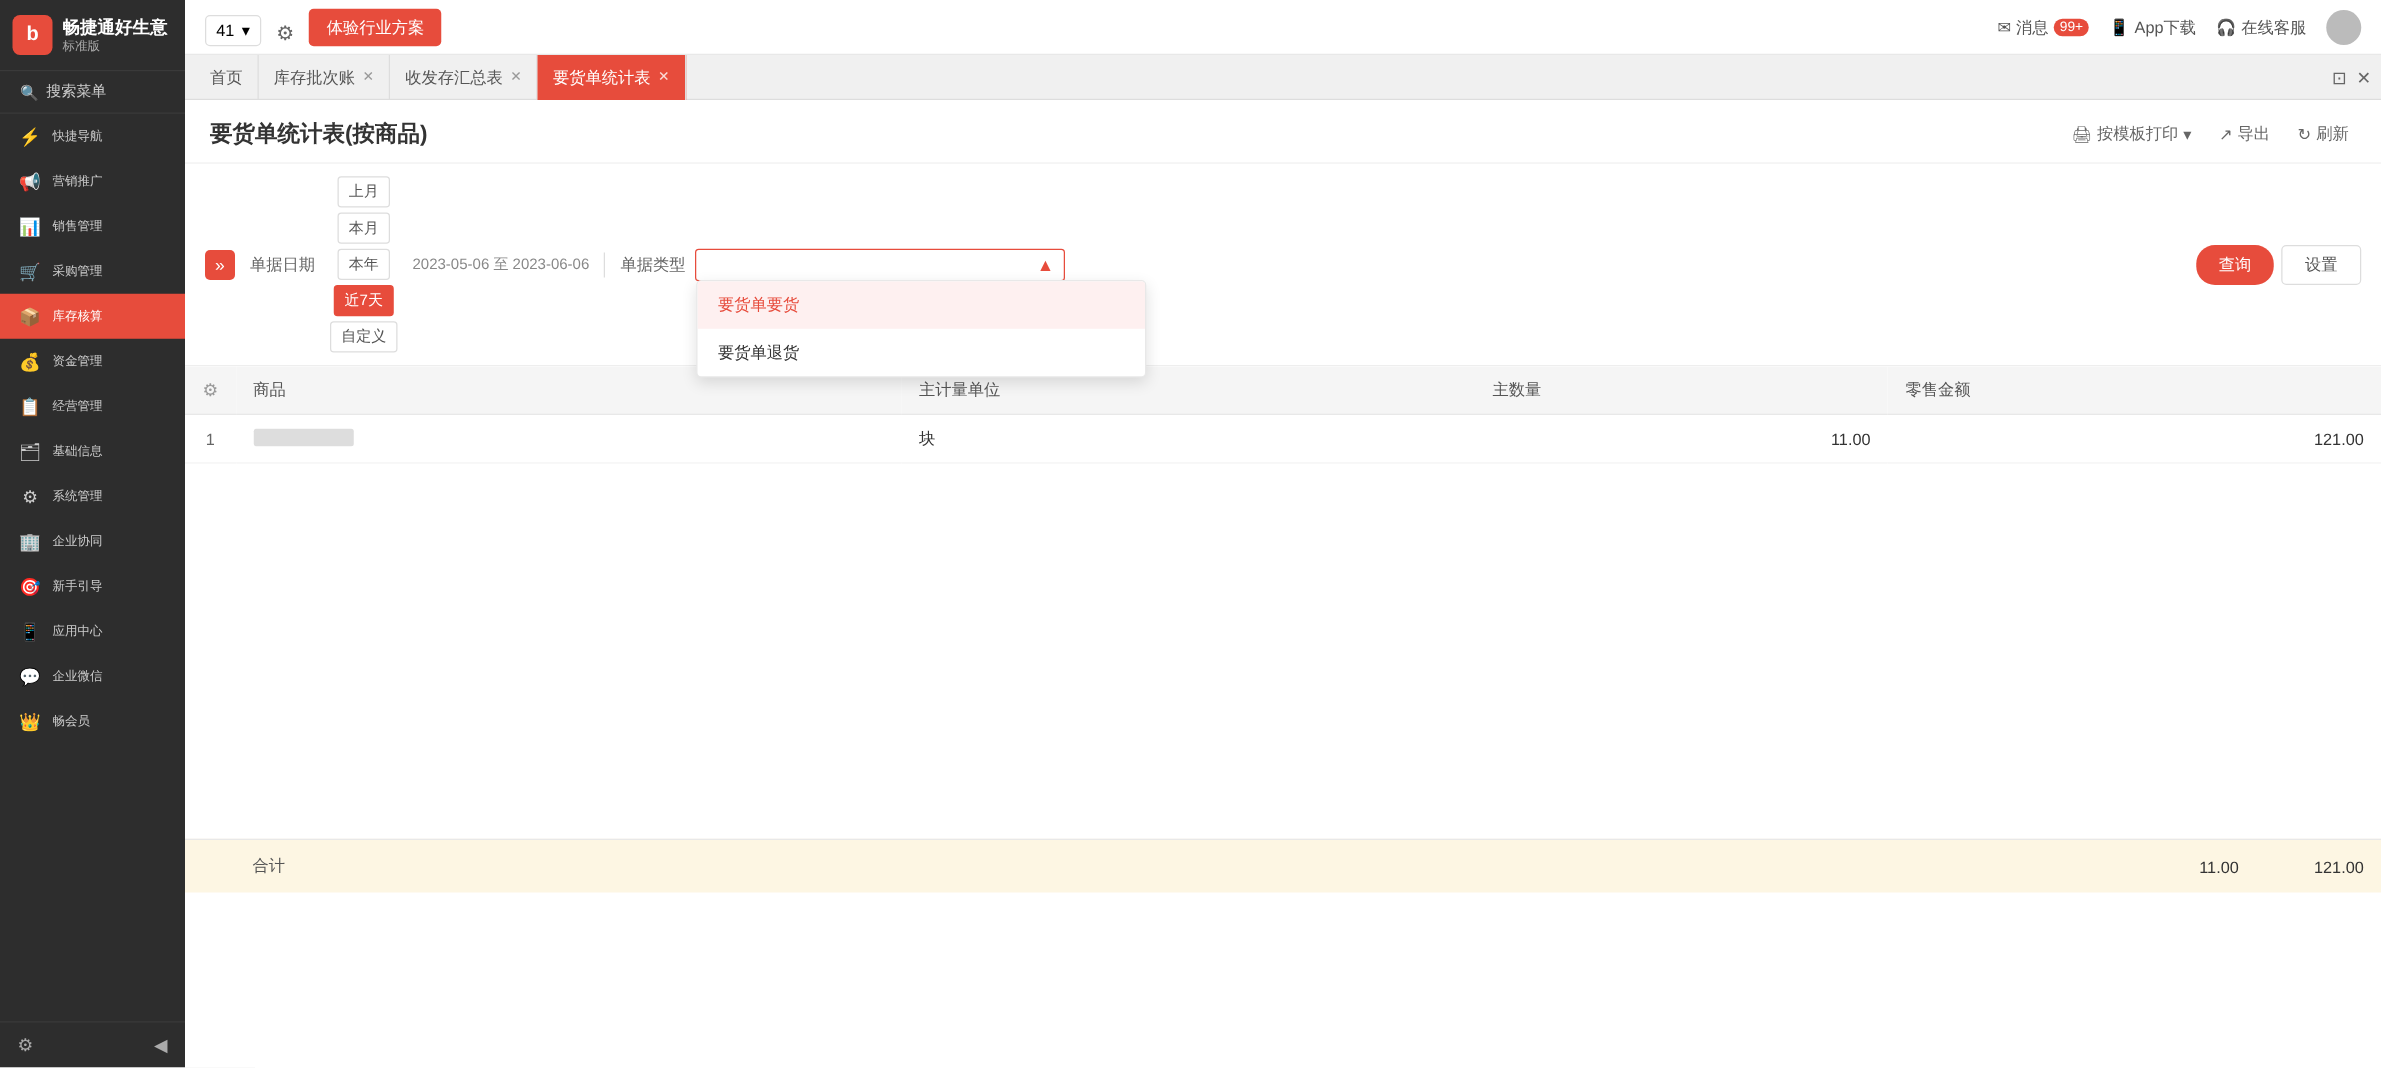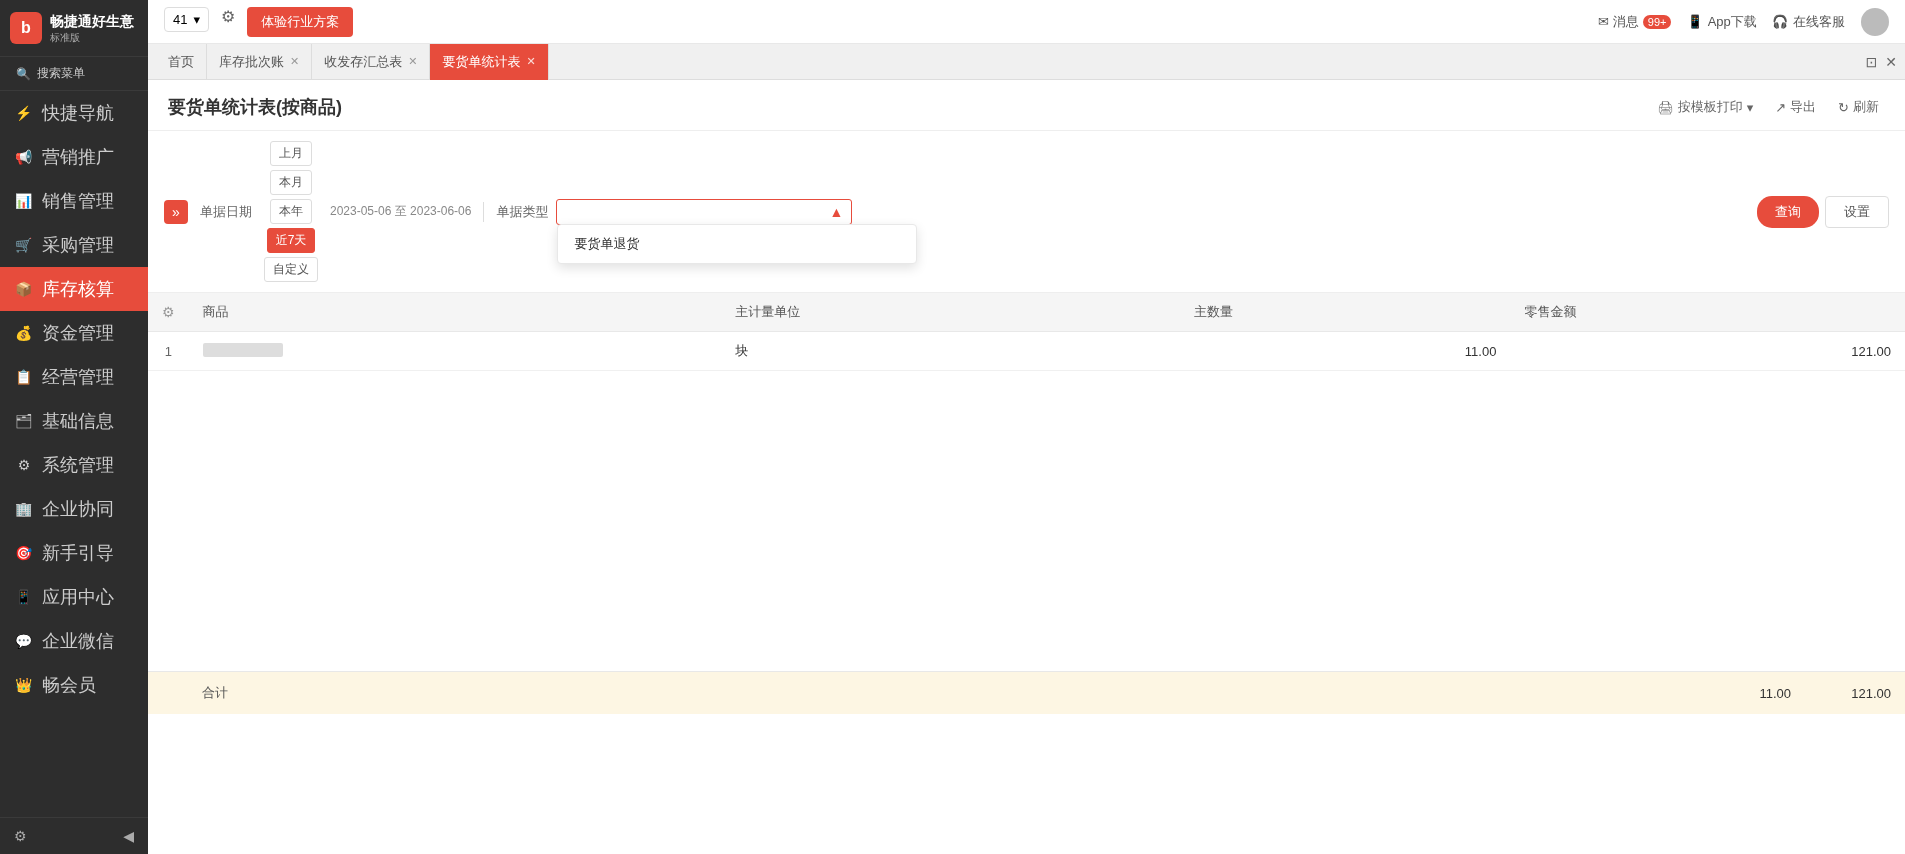--- a/index.html
+++ b/index.html
@@ -45,21 +45,21 @@
     .sidebar-nav::-webkit-scrollbar-thumb { background: #555; }
 
     .nav-item {
       display: flex; align-items: center;
       padding: 10px 14px;
       color: #ccc; cursor: pointer; font-size: 13px;
       transition: background 0.2s;
     }
     .nav-item.active { background: #e74c3c; color: white; }
     .nav-item .nav-icon { width: 20px; margin-right: 8px; text-align: center; font-size: 14px; flex-shrink: 0; }
-    .nav-item .nav-label { font-size: 18px; }
+    .nav-item .nav-label { font-size: 10px; }
 
     .sidebar-footer {
       padding: 10px 14px;
       display: flex; align-items: center; justify-content: space-between;
       border-top: 1px solid #3a3a3a;
     }
     .sidebar-footer-btn { color: #aaa; cursor: pointer; font-size: 14px; }
 
     
     .main-content {
@@ -75,21 +75,21 @@
     .topbar {
       background: white;
       display: flex;
       align-items: center;
       padding: 0 16px;
       height: 44px;
       border-bottom: 1px solid #e8e8e8;
       flex-shrink: 0;
       justify-content: space-between;
     }
-    .topbar-left { display: flex; align-items: flex-start; gap: 12px; }
+    .topbar-left { display: flex; align-items: flex-end; gap: 12px; }
     .topbar-select {
       display: flex; align-items: center;
       border: 1px solid #ddd; border-radius: 4px;
       padding: 4px 8px; font-size: 13px; cursor: pointer; gap: 6px;
     }
     .topbar-btn-trial {
       background: #e74c3c; color: white;
       border: none; border-radius: 4px;
       padding: 6px 14px; font-size: 13px; cursor: pointer;
     }
@@ -447,20 +447,21 @@
 
         <div class="filter-divider"></div>
 
         <div class="filter-type-section">
           <span class="filter-label">单据类型</span>
           <div class="filter-select-box" style="position:relative;">
             <input type="text" value="" placeholder="" style="min-width: 260px;">
             <span class="filter-select-chevron">▲</span>
 
             <div class="dropdown-menu">
+              <div class="dropdown-item selected">要货单要货</div>
               <div class="dropdown-item">要货单退货</div>
             </div>
           </div>
         </div>
 
 
         <div class="filter-actions">
           <button class="btn-query">查询</button>
           <button class="btn-settings">设置</button>
         </div>

